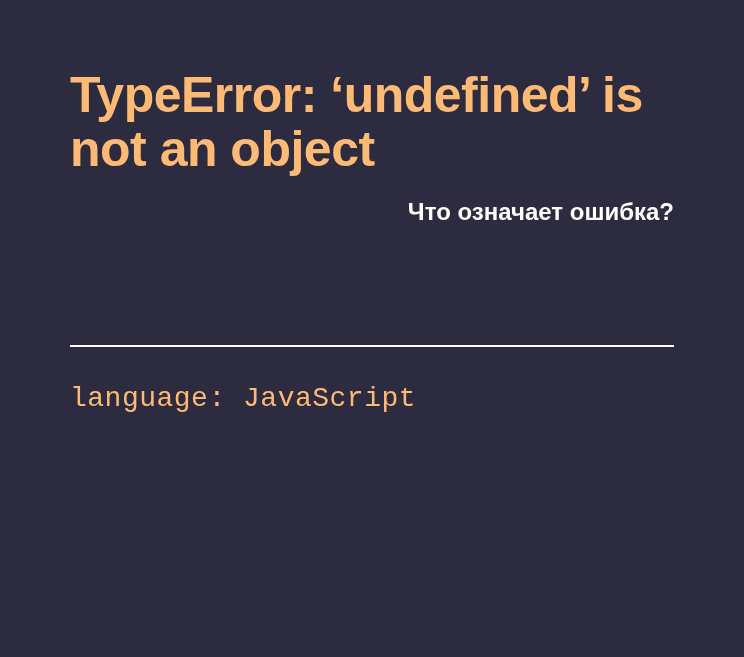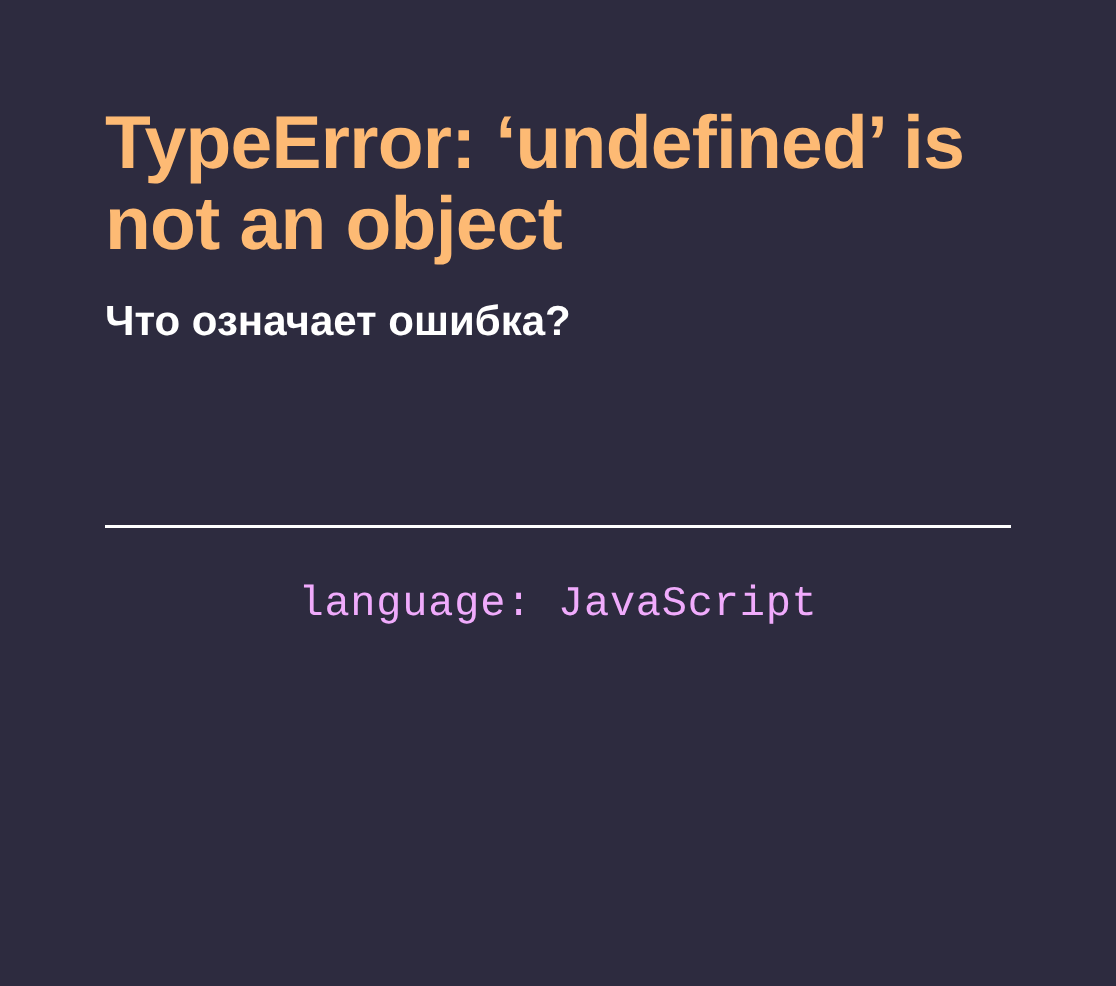--- a/index.html
+++ b/index.html
@@ -19,37 +19,38 @@
     .title {
       color: #fdba74;
       font-size: 50px;
       font-weight: 800;
       line-height: 1.08;
       letter-spacing: -0.5px;
       margin-bottom: 20px;
     }
     .subtitle {
       color: #ffffff;
-      font-size: 28px;
+      font-size: 24px;
       font-weight: 700;
       line-height: 1.3;
+      text-align: right;
     }
     .divider {
       margin-top: 118px;
       border: none;
       border-top: 2px solid #ffffff;
       width: 100%;
     }
     .language-line {
       margin-top: 36px;
-      color: #f0abfc;
+      color: #fdba74;
       font-family: "Courier New", Courier, monospace;
       font-size: 28px;
       font-weight: 400;
-      text-align: center;
+      text-align: left;
       letter-spacing: 0.5px;
     }
   </style>
 </head>
 <body>
 
 <h1 class="title">TypeError: ‘undefined’ is not an object</h1>
 <h2 class="subtitle">Что означает ошибка?</h2>
 <hr class="divider">
 <div class="language-line">language: JavaScript</div>

